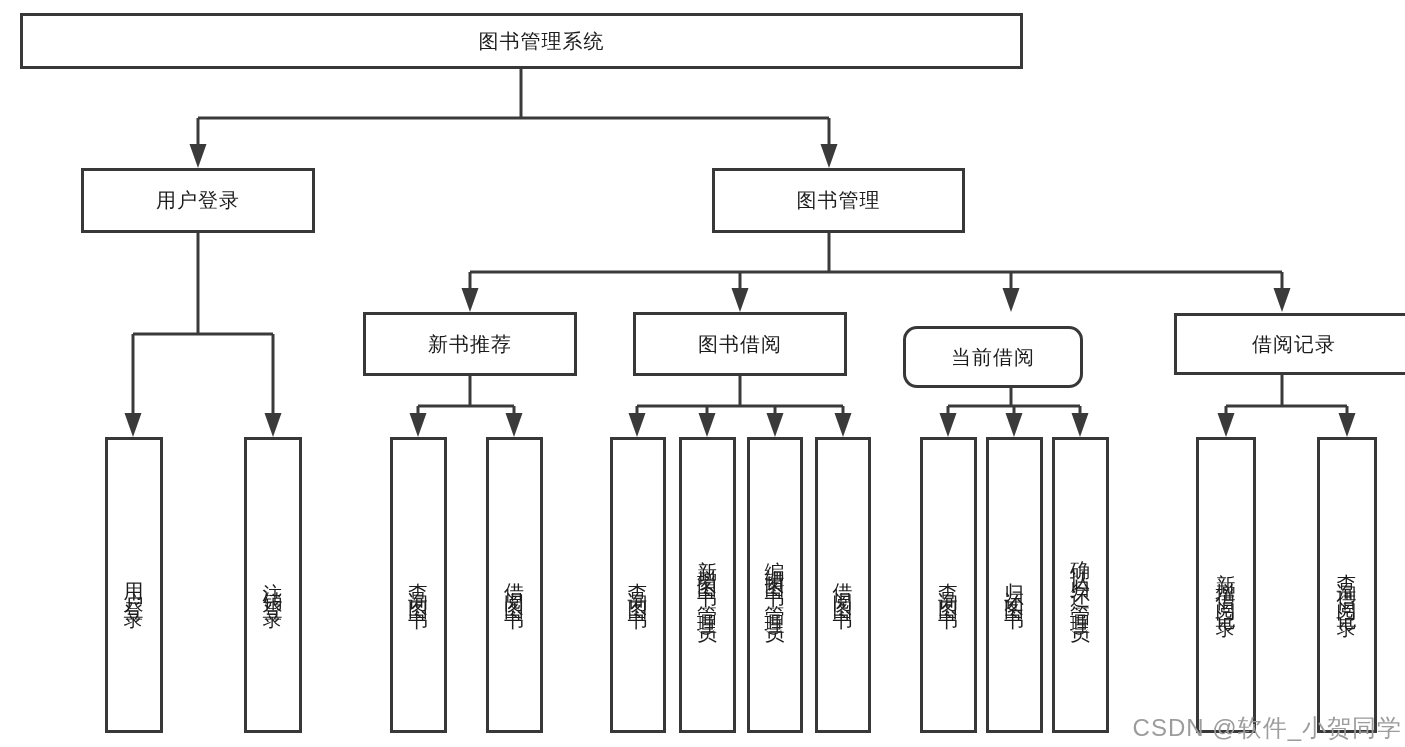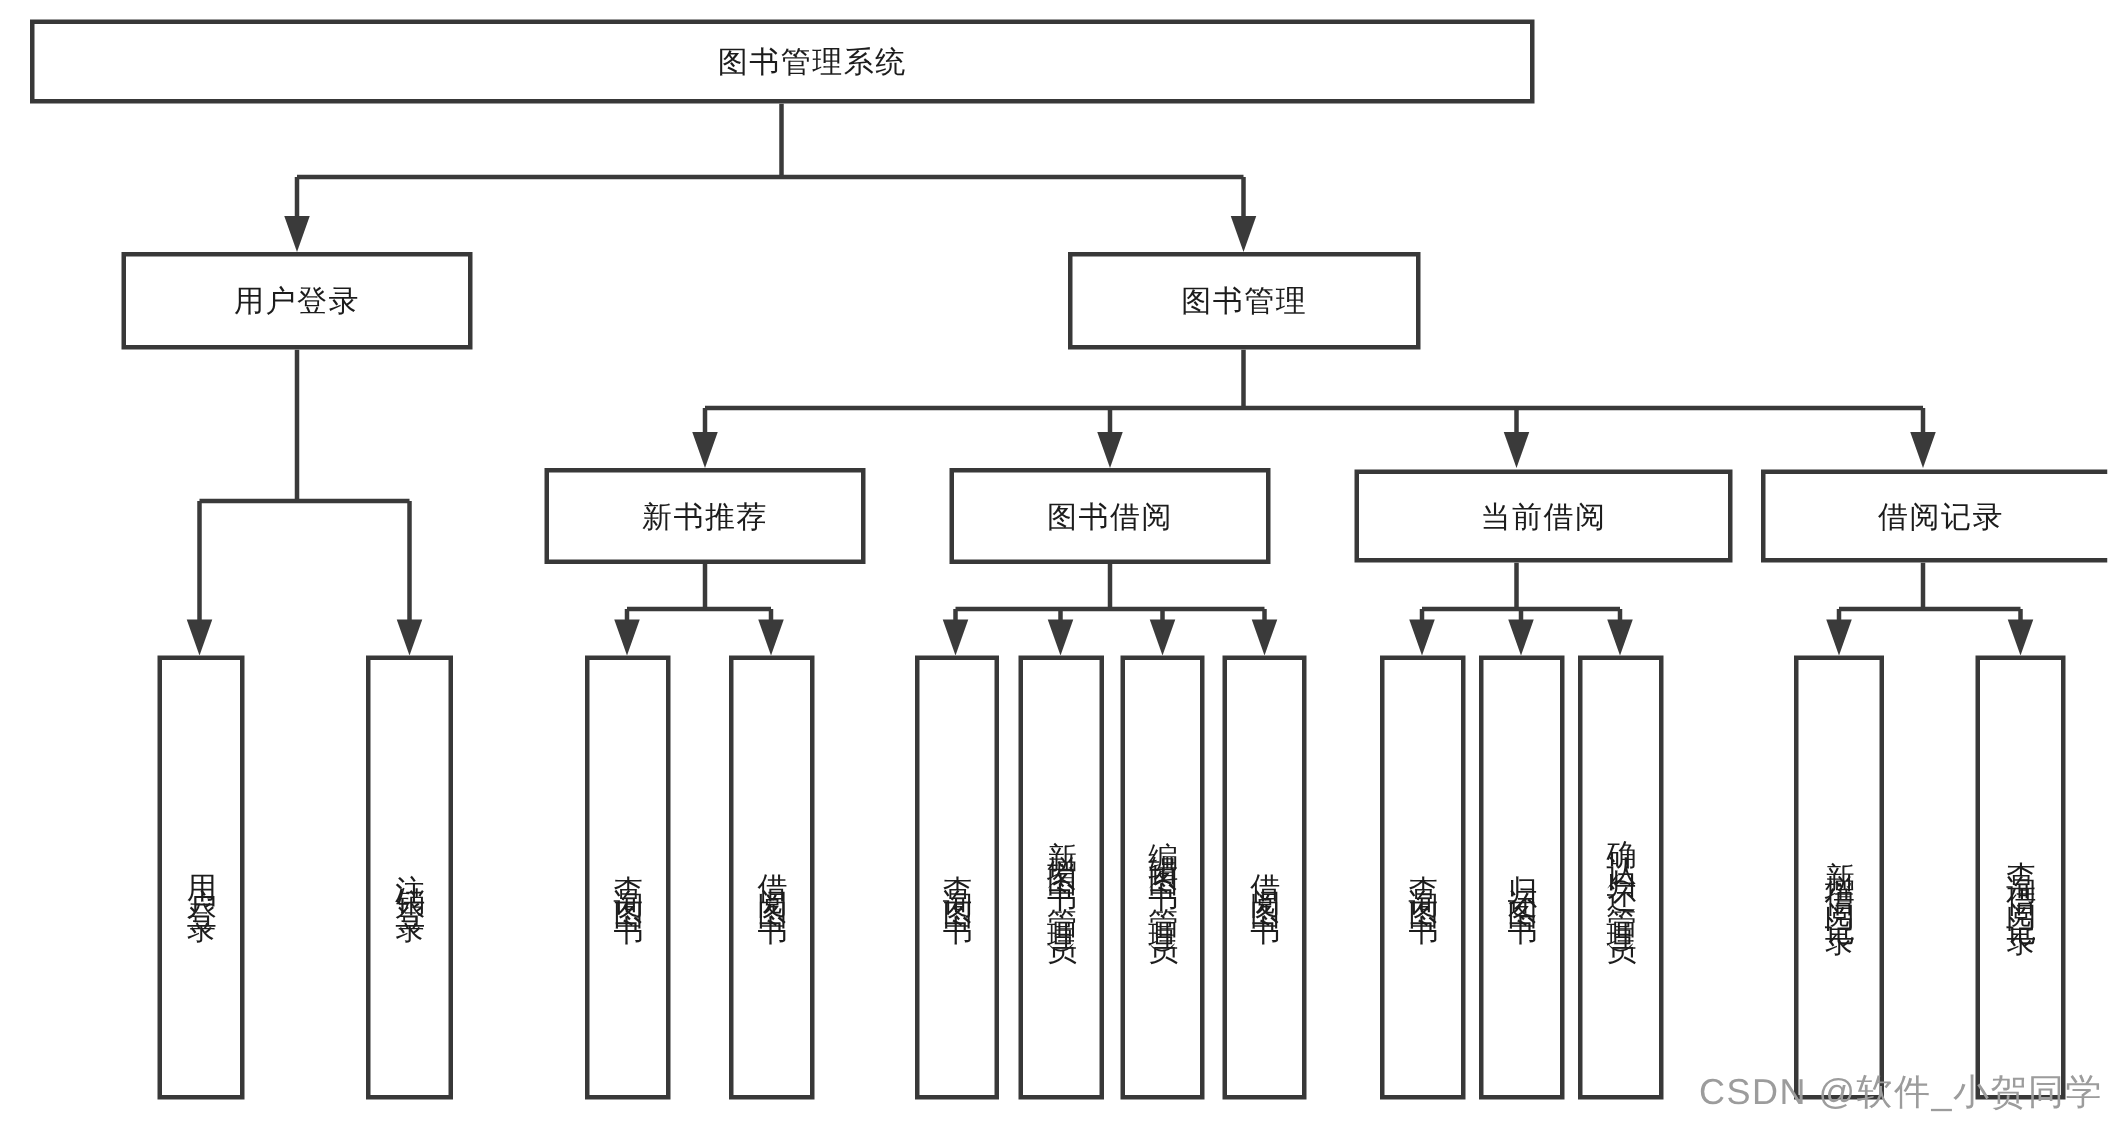--- a/index.html
+++ b/index.html
@@ -24,24 +24,24 @@
   }
   .leaf span{
     writing-mode:vertical-rl;
     letter-spacing:9px;
     font-size:20px;
     line-height:1;
   }
   
   .n-root{left:20px;top:13px;width:1003px;height:56px;padding-left:40px;}
   .n-user-login{left:81px;top:168px;width:234px;height:65px;}
-  .n-book-mgmt{left:712px;top:168px;width:235px;height:65px;}
+  .n-book-mgmt{left:712px;top:168px;width:253px;height:65px;}
   .n-new-book{left:363px;top:312px;width:214px;height:64px;}
   .n-book-borrow{left:633px;top:312px;width:214px;height:64px;}
-  .n-current-borrow{left:903px;top:313px;width:252px;height:62px;}
+  .n-current-borrow{left:903px;top:326px;width:180px;height:62px;border-radius:14px;}
   .n-borrow-records{left:1174px;top:313px;width:240px;height:62px;}
   .leaf{top:437px;height:296px;}
   .n-a1{left:105px;width:58px;}
   .n-a2{left:244px;width:58px;}
   .n-b1{left:390px;width:57px;}
   .n-b2{left:486px;width:57px;}
   .n-c1{left:610px;width:56px;}
   .n-c2{left:679px;width:57px;}
   .n-c3{left:747px;width:56px;}
   .n-c4{left:815px;width:56px;}

